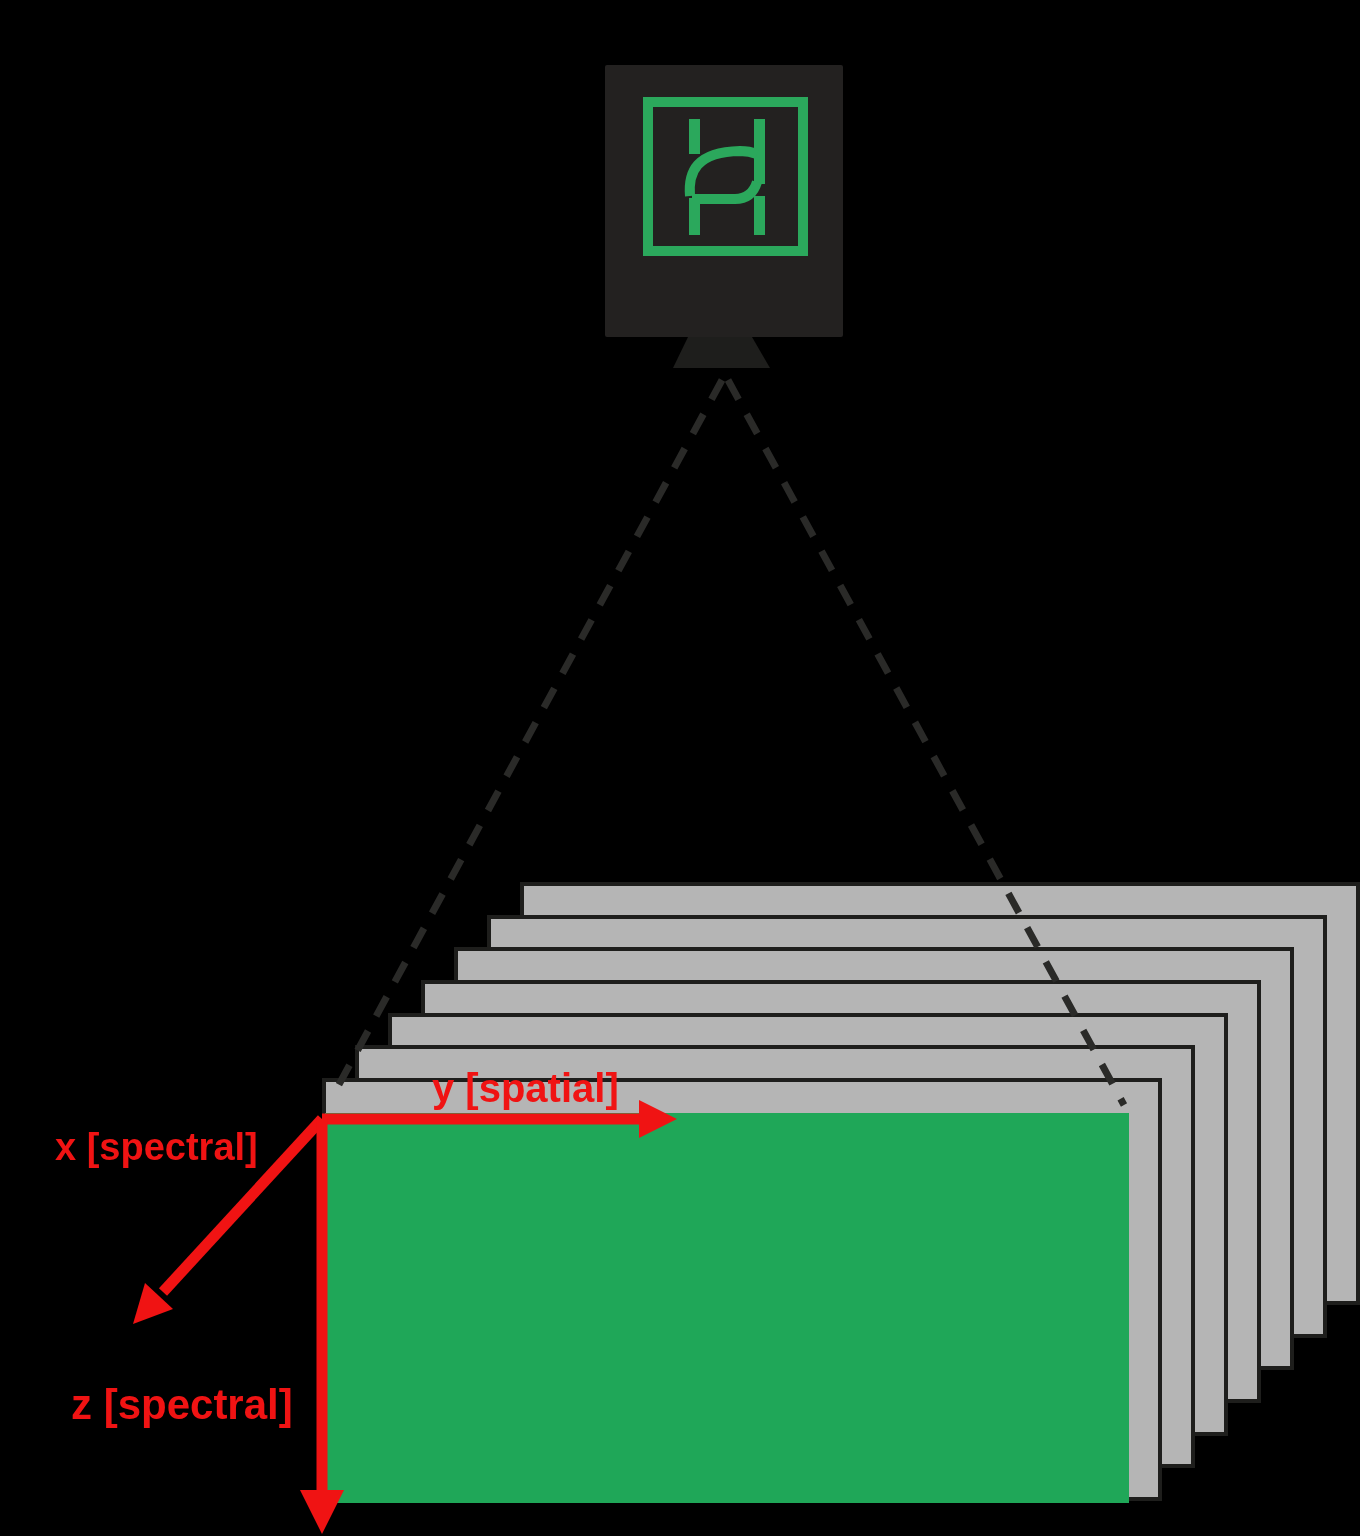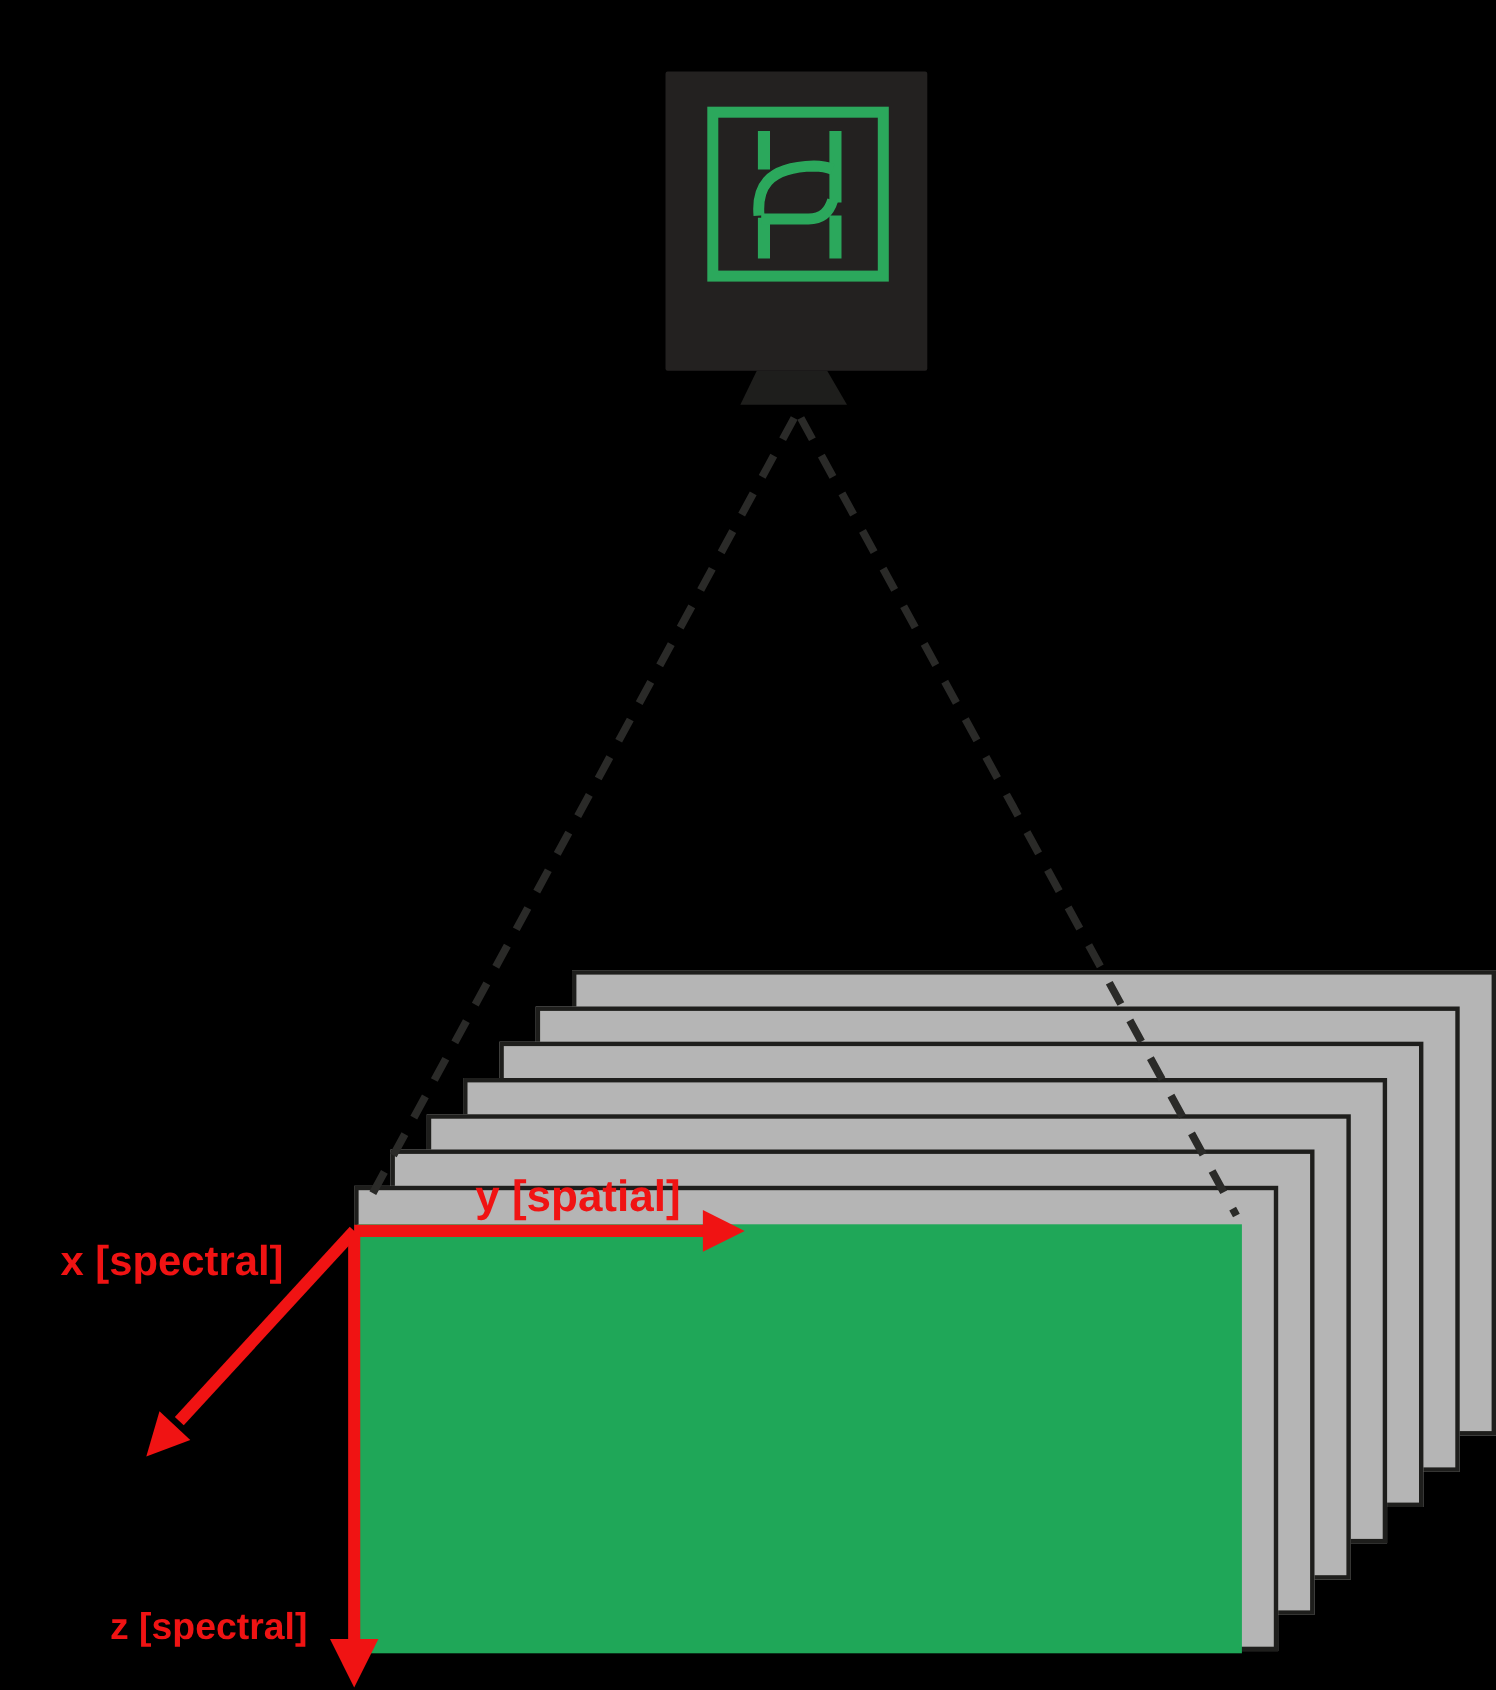--- a/index.html
+++ b/index.html
@@ -75,21 +75,21 @@
   .axis-label {
     position: absolute;
     color: var(--red, #F01313);
     font-weight: bold;
     line-height: 1;
     white-space: nowrap;
     z-index: 4;
   }
   #ylab { left: 415px; top: 1068px; font-size: 40px; margin-left: 17px; }
   #xlab { left: 55px;  top: 1128px; font-size: 38px; }
-  #zlab { left: 71px;  top: 1462px; font-size: 34px; margin-left: 29px; }
+  #zlab { left: 71px;  top: 1384px; font-size: 42px; }
 </style>
 </head>
 <body>
 
 <div class="stage">
 
   <div class="logo-panel">
     <svg class="logo-svg" width="238" height="272" viewBox="0 0 238 272">
       <rect class="logo-stroke" x="43" y="37" width="155" height="149" stroke-width="10"></rect>
       <line class="logo-stroke" x1="89.5" y1="54" x2="89.5" y2="89" stroke-width="11"></line>

